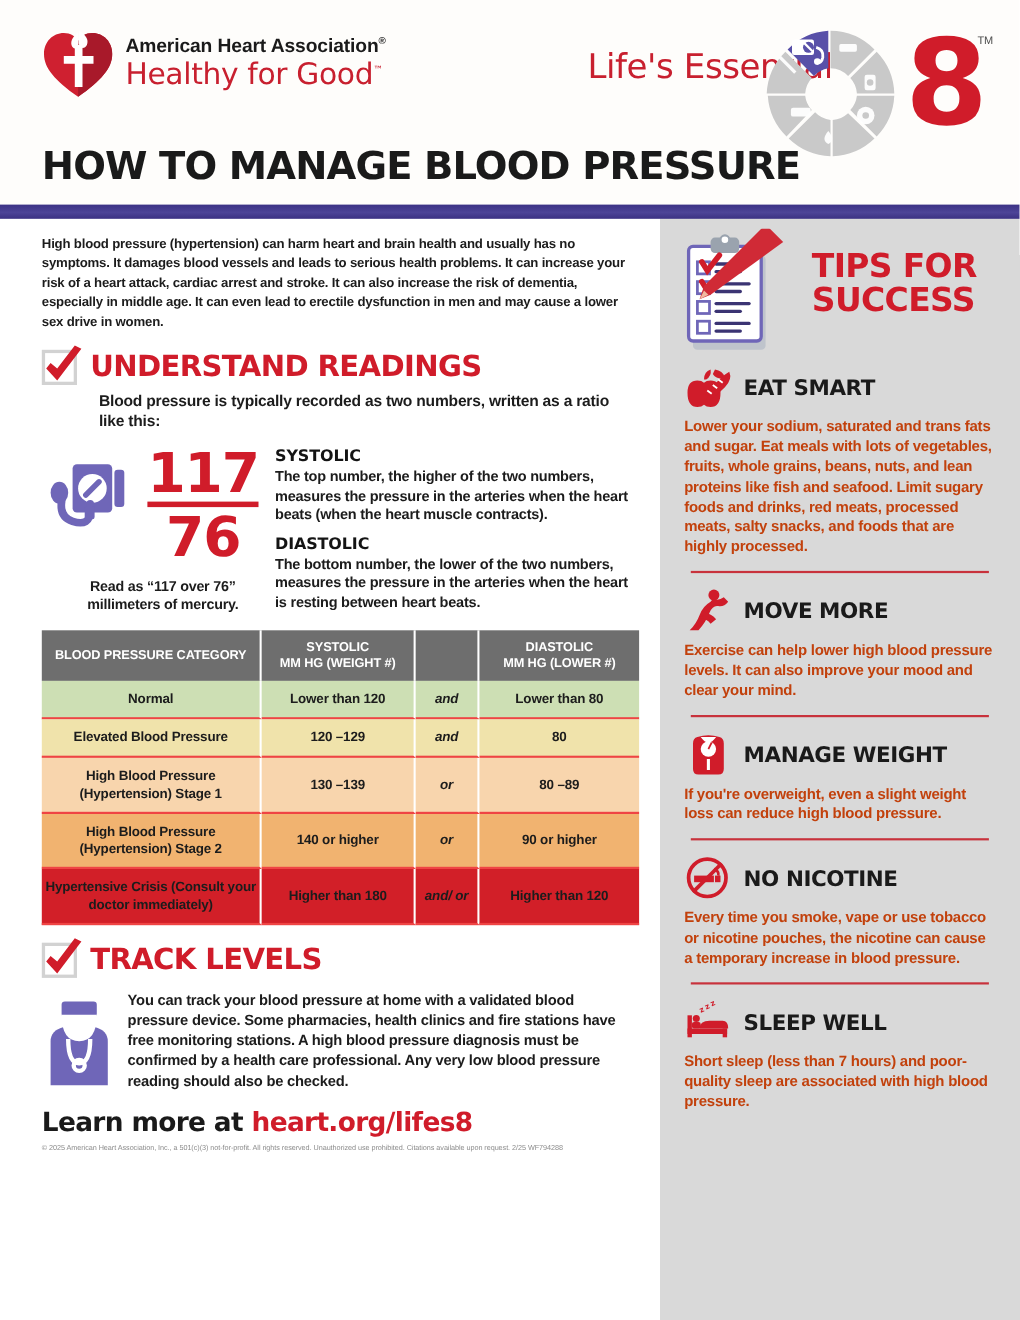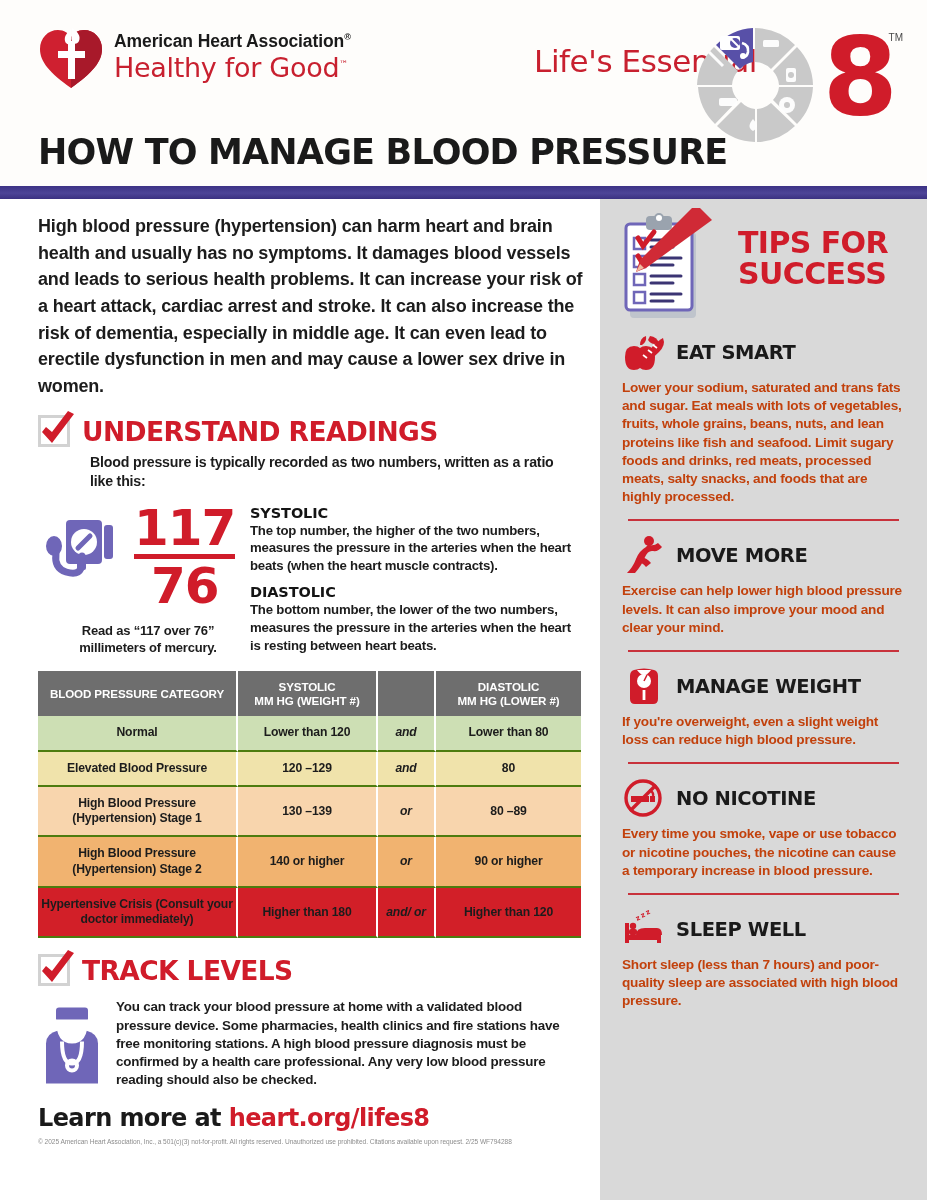--- a/index.html
+++ b/index.html
@@ -94,21 +94,21 @@
   }
   #right-col {
     width: 327px; height: 100%;
     background: #d9d9d9;
     padding: 1px 22px 0 22px;
     position: relative;
   }
 
   
   #intro {
-    font-size: 18px; line-height: 1.48;
+    font-size: 12px; line-height: 1.48;
     color: #1c1c1c; font-weight: 600;
     letter-spacing: -0.18px;
     width: 545px;
   }
 
   
   .section-head {
     display: flex; align-items: center;
     margin-top: 16px;
   }
@@ -185,21 +185,21 @@
     padding: 9px 3px;
     border-right: 2px solid #ffffff;
   }
   #bp-table thead th:last-child { border-right: none; }
   #bp-table tbody td {
     font-size: 12.2px; font-weight: 700;
     color: #1c1c1c; letter-spacing: -0.15px;
     line-height: 1.25;
     padding: 9px 3px;
     border-right: 2px solid #ffffff;
-    border-bottom: 2px solid #4d7c0f;
+    border-bottom: 2px solid #ef4444;
   }
   #bp-table tbody td:last-child { border-right: none; }
   #bp-table tbody td.conj { font-style: italic; font-weight: 600; }
   .col-cat { width: 200px; }
   .col-sys { width: 140px; }
   .col-conj { width: 58px; }
   .col-dia { width: 145px; }
   tr.row-normal td { background: #cddfb4; }
   tr.row-elevated td { background: #f0e3ab; }
   tr.row-stage1 td { background: #f8d5ad; }

